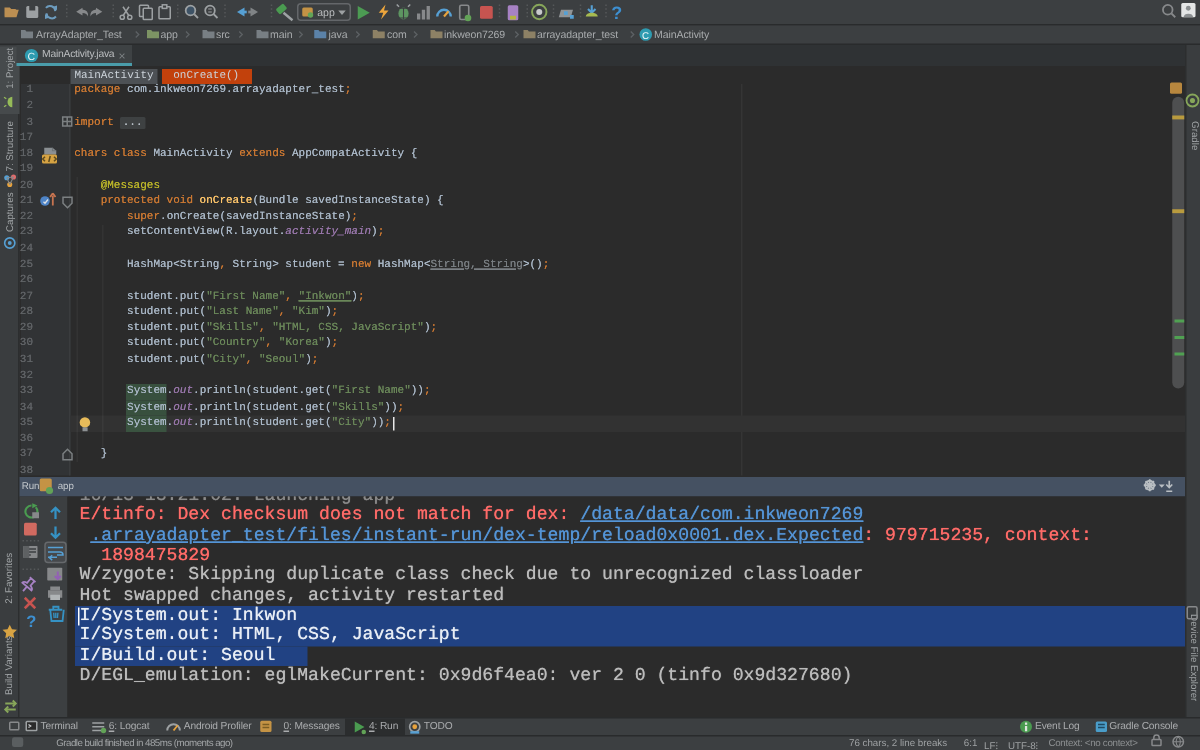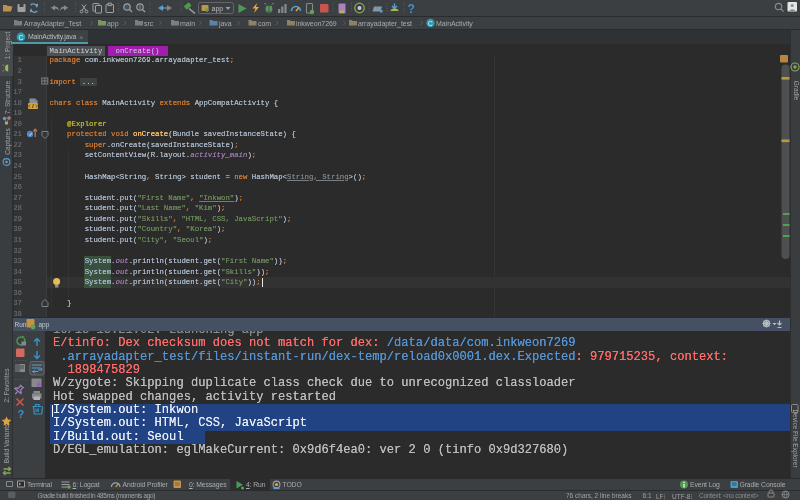--- a/index.html
+++ b/index.html
@@ -32,21 +32,21 @@
 #lineh{left:47px;top:277.2px;width:743px;height:10.6px;background:#323232}
 #margin{left:494px;top:56px;width:1px;height:261px;background:rgba(255,255,255,.05)}
 .guide{position:absolute;width:1px;background:rgba(255,255,255,.04)}
 #caret1{left:262px;top:278px;width:1px;height:9px;background:#e8e8e8}
 
 #runhdr{left:13px;top:318px;width:777px;height:12.5px;background:#455162}
 #consbar{left:13px;top:330.5px;width:32px;height:147px;background:#3c3f41}
 #consbar2{left:45px;top:330.5px;width:745px;height:147px;background:#2b2b2b}
 #console{left:45px;top:330.5px;width:745px;height:146.5px;overflow:hidden}
 #conspre{position:absolute;left:8px;top:-6.5px;font-size:12.1px;line-height:13.35px;color:#bbbbbb;text-shadow:0 0 .5px}
-.cr{color:#ff6b68}.cl{color:#5494d6;}.cg{color:#8a8a8a}
+.cr{color:#ff6b68}.cl{color:#5494d6;text-decoration:underline}.cg{color:#8a8a8a}
 .sel{position:absolute;background:#214283}
 .selt{color:#e8edf5}
 
 #botbar{left:0;top:478px;width:800px;height:12px;background:#3c3f41;border-top:1px solid #292b2c}
 #statbar{left:0;top:490px;width:800px;height:10px;background:#3c3f41;border-top:1px solid #292b2c}
 .bi{position:absolute;top:480.5px;font-size:6.8px;color:#a9abad;white-space:nowrap;letter-spacing:-0.1px}
 .si{position:absolute;top:491.5px;font-size:6.5px;color:#9fa2a4;white-space:nowrap}
 </style></head>
 <body>
 <div id="app">
@@ -74,21 +74,21 @@
   <div class="vlab" style="left:-20.5px;top:41.8px;width:54px">1: Project</div>
   <div class="vlab" style="left:-24.5px;top:94.1px;width:62px">7: Structure</div>
   <div class="vlab" style="left:-15.5px;top:137.5px;width:44px">Captures</div>
   <div class="vlab" style="left:-24px;top:382.2px;width:61px">2: Favorites</div>
   <div class="vlab" style="left:-21px;top:439.9px;width:55px">Build Variants</div>
   <div class="vlabr" style="left:779.5px;top:86.5px;width:32px">Gradle</div>
   <div class="vlabr" style="left:751px;top:435px;width:89px">Device File Explorer</div>
 
   <div id="crumbs" class="abs"></div>
   <div class="crumbbox" style="left:47px;top:45.5px;width:58px;background:#4d5155">MainActivity</div>
-  <div class="crumbbox" style="left:107.5px;top:45.5px;width:60px;background:#a21caf">onCreate()</div>
+  <div class="crumbbox" style="left:107.5px;top:45.5px;width:60px;background:#c2410c">onCreate()</div>
 
   <div id="gutter" class="abs"></div>
   <div id="margin" class="abs"></div>
   <div id="lineh" class="abs"></div>
   <div class="abs" style="left:84.3px;top:256px;width:27px;height:10.56px;background:#38503e"></div>
   <div class="abs" style="left:84.3px;top:266.6px;width:27px;height:10.56px;background:#38503e"></div>
   <div class="abs" style="left:84.3px;top:277.2px;width:27px;height:10.56px;background:#3a5340"></div>
   <div class="guide" style="left:51px;top:118px;height:190px"></div>
   <div class="guide" style="left:67.5px;top:150px;height:148px"></div>
   <pre id="lnums" class="abs mono">1
@@ -115,21 +115,21 @@
 35
 36
 37
 38</pre>
   <pre id="code" class="abs mono"><span class="k">package</span> com.inkweon7269.arrayadapter_test<span class="pu">;</span>
 
 <span class="k">import</span> <span class="fold">...</span>
 
 <span class="k">chars class</span> MainActivity <span class="k">extends</span> AppCompatActivity {
 
-    <span class="an">@Explorer</span>
+    <span class="an">@Messages</span>
     <span class="k">protected void</span> <span class="me">onCreate</span>(Bundle savedInstanceState) {
         <span class="k">super</span>.onCreate(savedInstanceState)<span class="pu">;</span>
         setContentView(R.layout.<span class="fi">activity_main</span>)<span class="pu">;</span>
 
         HashMap&lt;String<span class="pu">,</span> String&gt; student = <span class="k">new</span> HashMap&lt;<span class="dim">String, String</span>&gt;()<span class="pu">;</span>
 
         student.put(<span class="s">"First Name"</span><span class="pu">,</span> <span class="s su">"Inkwon"</span>)<span class="pu">;</span>
         student.put(<span class="s">"Last Name"</span><span class="pu">,</span> <span class="s">"Kim"</span>)<span class="pu">;</span>
         student.put(<span class="s">"Skills"</span><span class="pu">,</span> <span class="s">"HTML, CSS, JavaScript"</span>)<span class="pu">;</span>
         student.put(<span class="s">"Country"</span><span class="pu">,</span> <span class="s">"Korea"</span>)<span class="pu">;</span>

